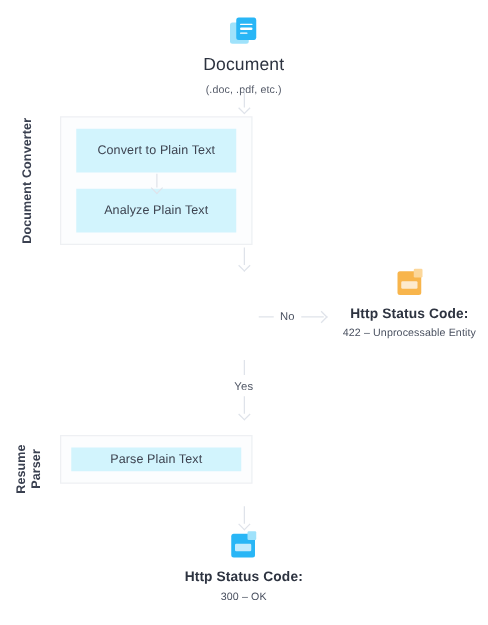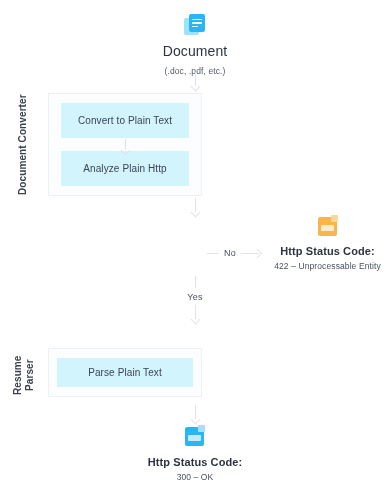--- a/index.html
+++ b/index.html
@@ -171,21 +171,21 @@
 
   <div class="group" style="position:absolute;left:48px;top:93px;width:154px;height:103px;">
     <div class="proc wide">
       <span>Convert to Plain Text</span>
     </div>
     <div class="arrow-v" style="height:15px;margin:1px 0;">
       <div class="shaft" style="height:11px;"></div>
       <div class="head" style="top:8px;"></div>
     </div>
     <div class="proc wide">
-      <span>Analyze Plain Http</span>
+      <span>Analyze Plain Text</span>
     </div>
   </div>
   <div class="group-label" style="left:17px;top:93px;height:103px;">Document Converter</div>
 
   <div class="center-col" style="top:198px;">
     <div class="arrow-v">
       <div class="shaft"></div>
       <div class="head"></div>
     </div>
   </div>
@@ -203,30 +203,30 @@
   <div style="position:absolute;left:265px;top:215px;width:125px;display:flex;flex-direction:column;align-items:center;">
     <div class="icon-file orange">
       <div class="sheet"></div>
       <div class="fold"></div>
       <div class="band"></div>
     </div>
     <div class="status-title" style="margin-top:8px;">Http Status Code:</div>
     <div class="status-sub">422 – Unprocessable Entity</div>
   </div>
 
-  <div class="center-col" style="top:276px;">
+  <div class="center-col" style="top:288px;">
     <div class="line-v" style="height:12px;"></div>
     <div class="edge-label" style="margin:4px 0 3px;">Yes</div>
     <div class="arrow-v">
       <div class="shaft"></div>
       <div class="head"></div>
     </div>
   </div>
 
-  <div class="group" style="position:absolute;left:48px;top:348px;width:154px;height:49px;justify-content:center;">
+  <div class="group" style="position:absolute;left:48px;top:348px;width:154px;height:39px;justify-content:center;">
     <div class="proc">
       <span>Parse Plain Text</span>
     </div>
   </div>
   <div class="group-label" style="left:12px;top:348px;height:55px;">Resume
 Parser</div>
 
   <div class="center-col" style="top:405px;">
     <div class="arrow-v">
       <div class="shaft"></div>

